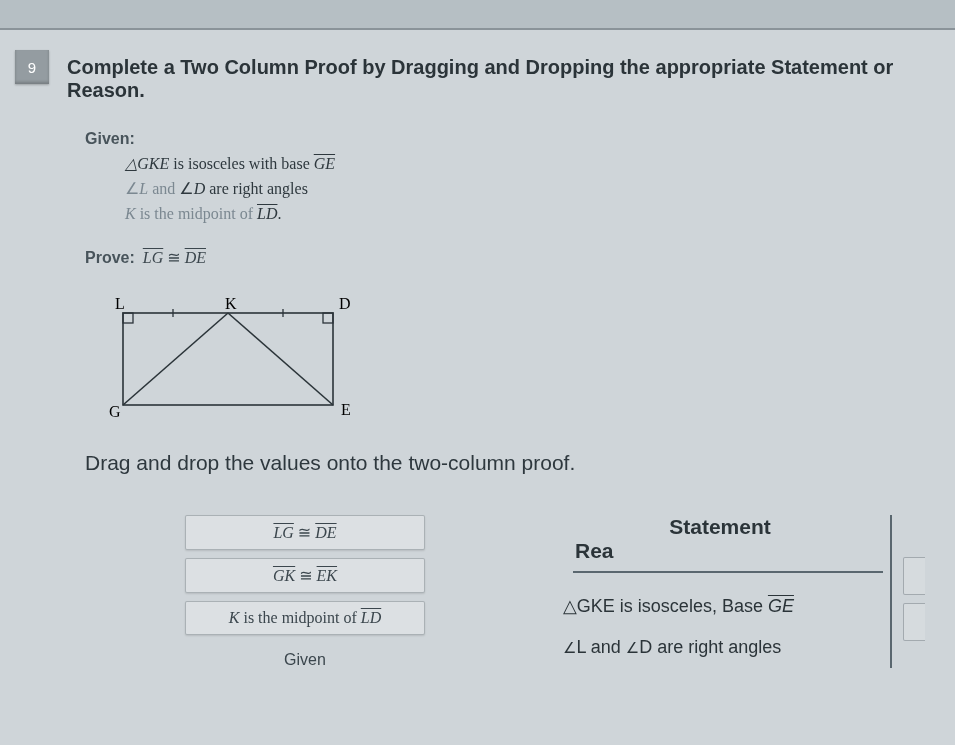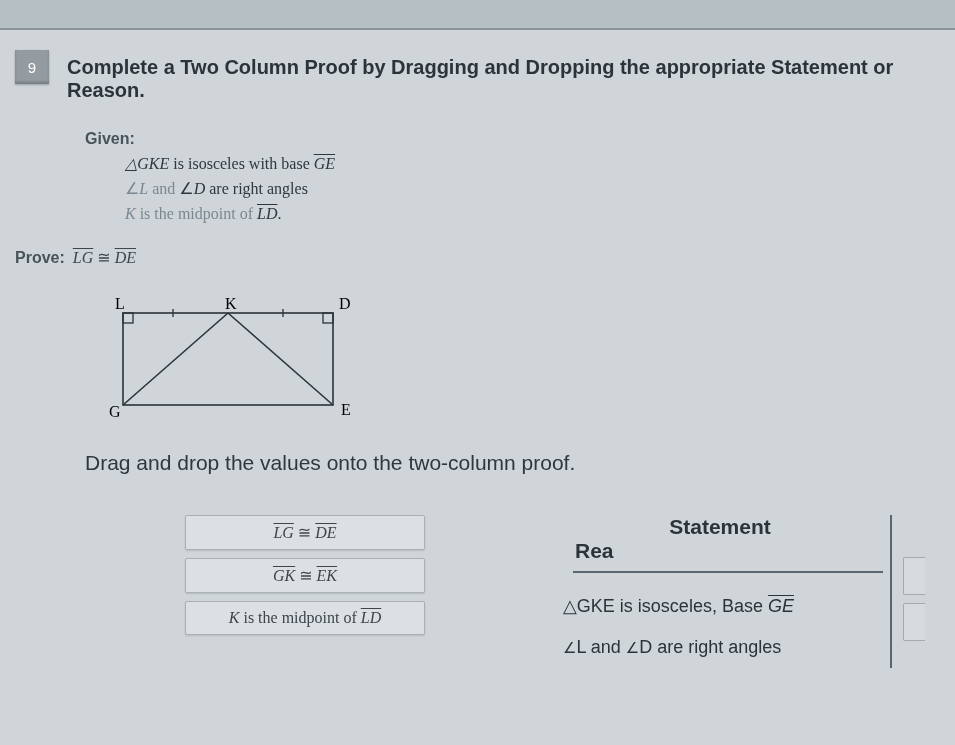--- a/index.html
+++ b/index.html
@@ -68,20 +68,21 @@
   .math-it { font-style: italic; font-family: Georgia,'Times New Roman',serif; }
   .overline {
     text-decoration: overline;
     text-decoration-thickness: 1px;
     font-style: italic;
     font-family: Georgia,'Times New Roman',serif;
   }
   .faded { color: #7b8891; }
   .prove-block {
     margin-top: 22px;
+    margin-left: 70px;
     color: #3b464d;
   }
   .prove-row {
     display: flex;
     gap: 8px;
     align-items: baseline;
     font-size: 16px;
     font-family: Georgia,'Times New Roman',serif;
   }
   .figure {
@@ -237,20 +238,21 @@
 
       <div class="chip">
         <span class="overline">LG</span><span> ≅ </span><span class="overline">DE</span>
       </div>
       <div class="chip">
         <span class="overline">GK</span><span> ≅ </span><span class="overline">EK</span>
       </div>
       <div class="chip">
         <span class="math-it">K</span><span> is the midpoint of </span><span class="overline">LD</span>
       </div>
+      <div class="chip plain">Given</div>
     </div>
 
     <div class="proof-table">
       <div class="vline"></div>
       <div class="pt-headers">
         <div class="h-st">Statement</div>
         <div class="h-re">Rea</div>
       </div>
       <div class="hline"></div>
 

